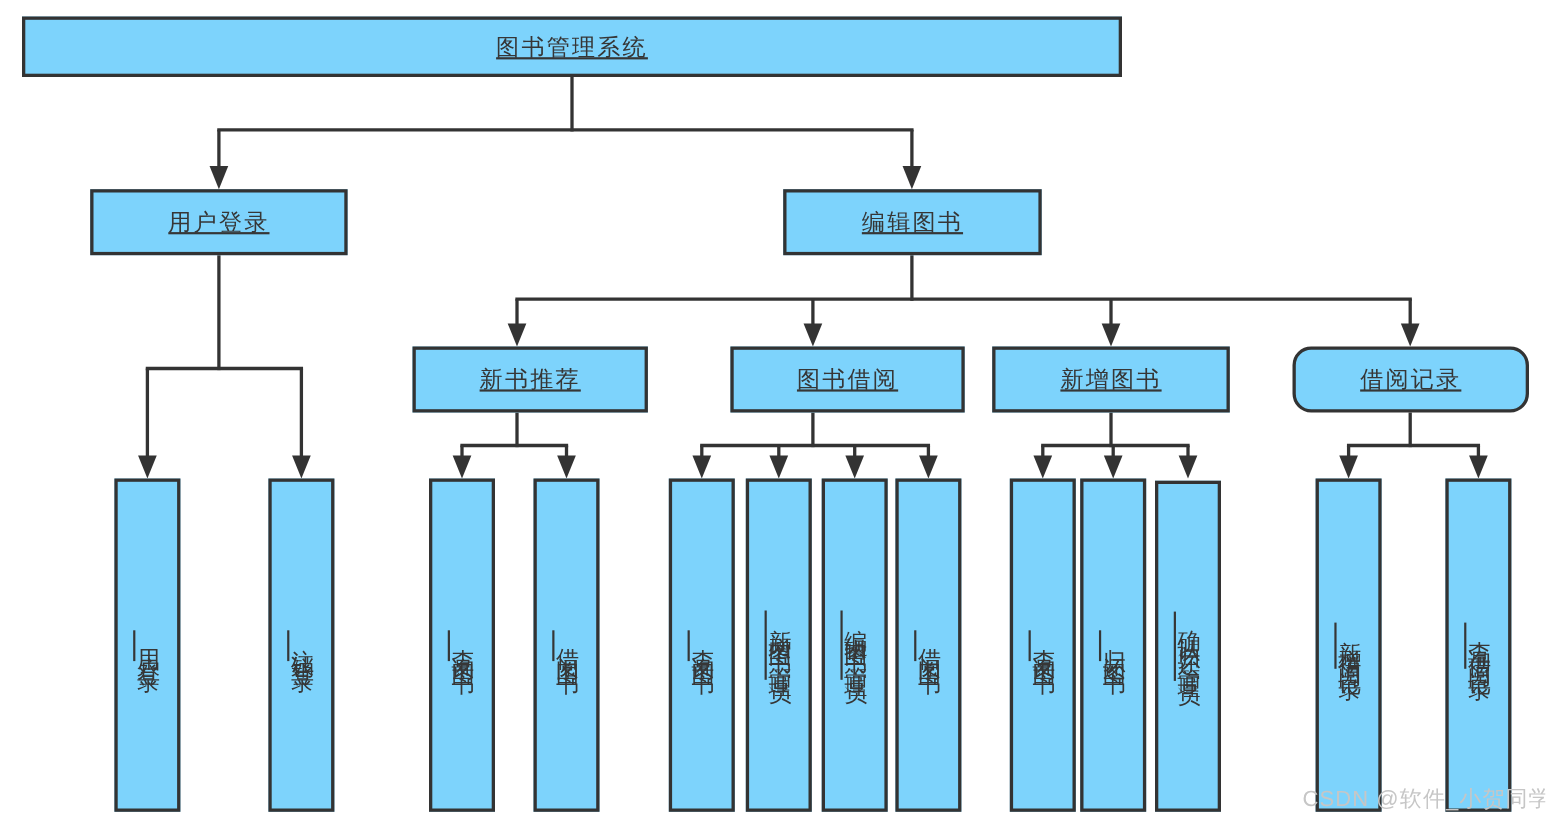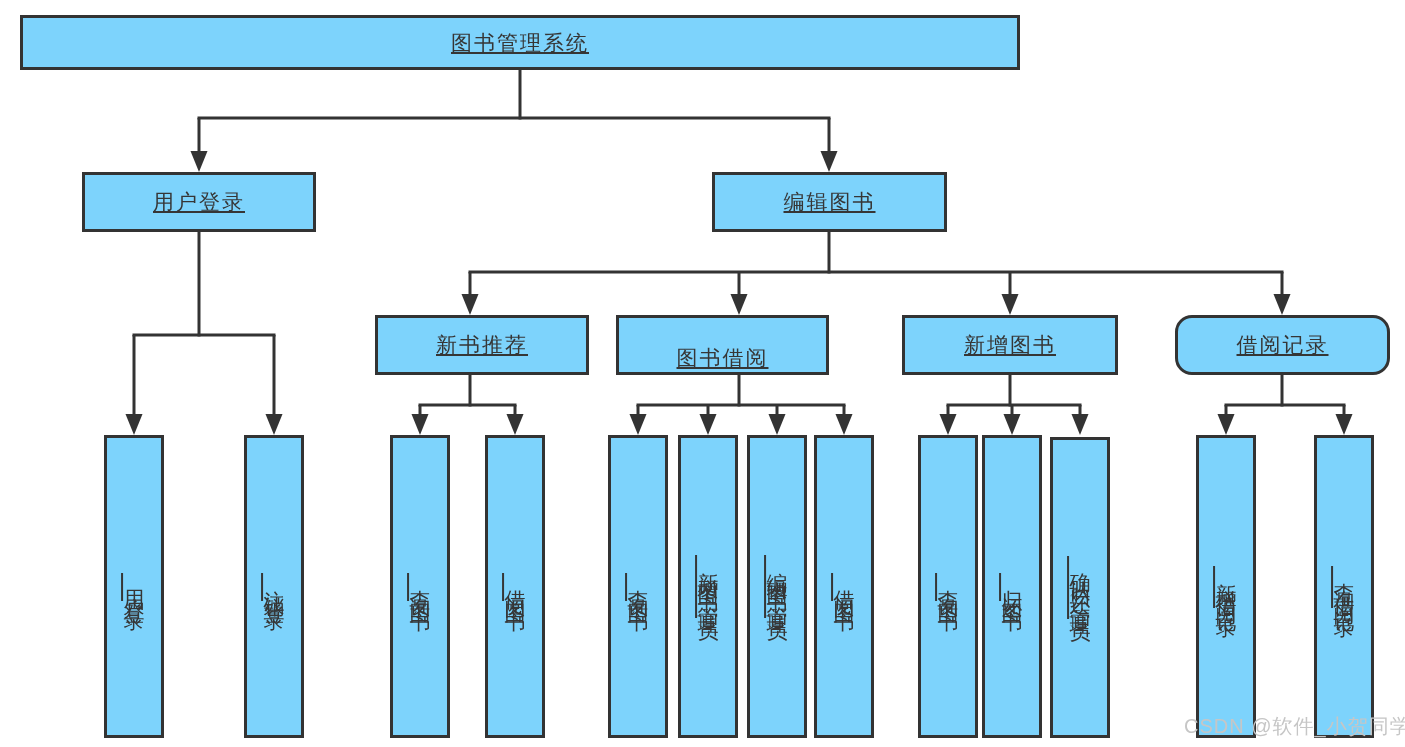--- a/index.html
+++ b/index.html
@@ -138,21 +138,21 @@
   <div class="node h" style="left:82px; top:172px; width:234px; height:60px;">
     <span>用户登录</span>
   </div>
   <div class="node h" style="left:712px; top:172px; width:235px; height:60px;">
     <span>编辑图书</span>
   </div>
 
   <div class="node h" style="left:375px; top:315px; width:214px; height:60px;">
     <span>新书推荐</span>
   </div>
-  <div class="node h" style="left:616px; top:315px; width:213px; height:60px;align-items:flex-end;">
+  <div class="node h" style="left:664px; top:315px; width:213px; height:60px;">
     <span>图书借阅</span>
   </div>
   <div class="node h" style="left:902px; top:315px; width:216px; height:60px;">
     <span>新增图书</span>
   </div>
   <div class="node h" style="left:1175px; top:315px; width:215px; height:60px;border-radius:17px;">
     <span>借阅记录</span>
   </div>
 
   <div class="node v" style="left:104px; top:435px; width:60px; height:303px;">

